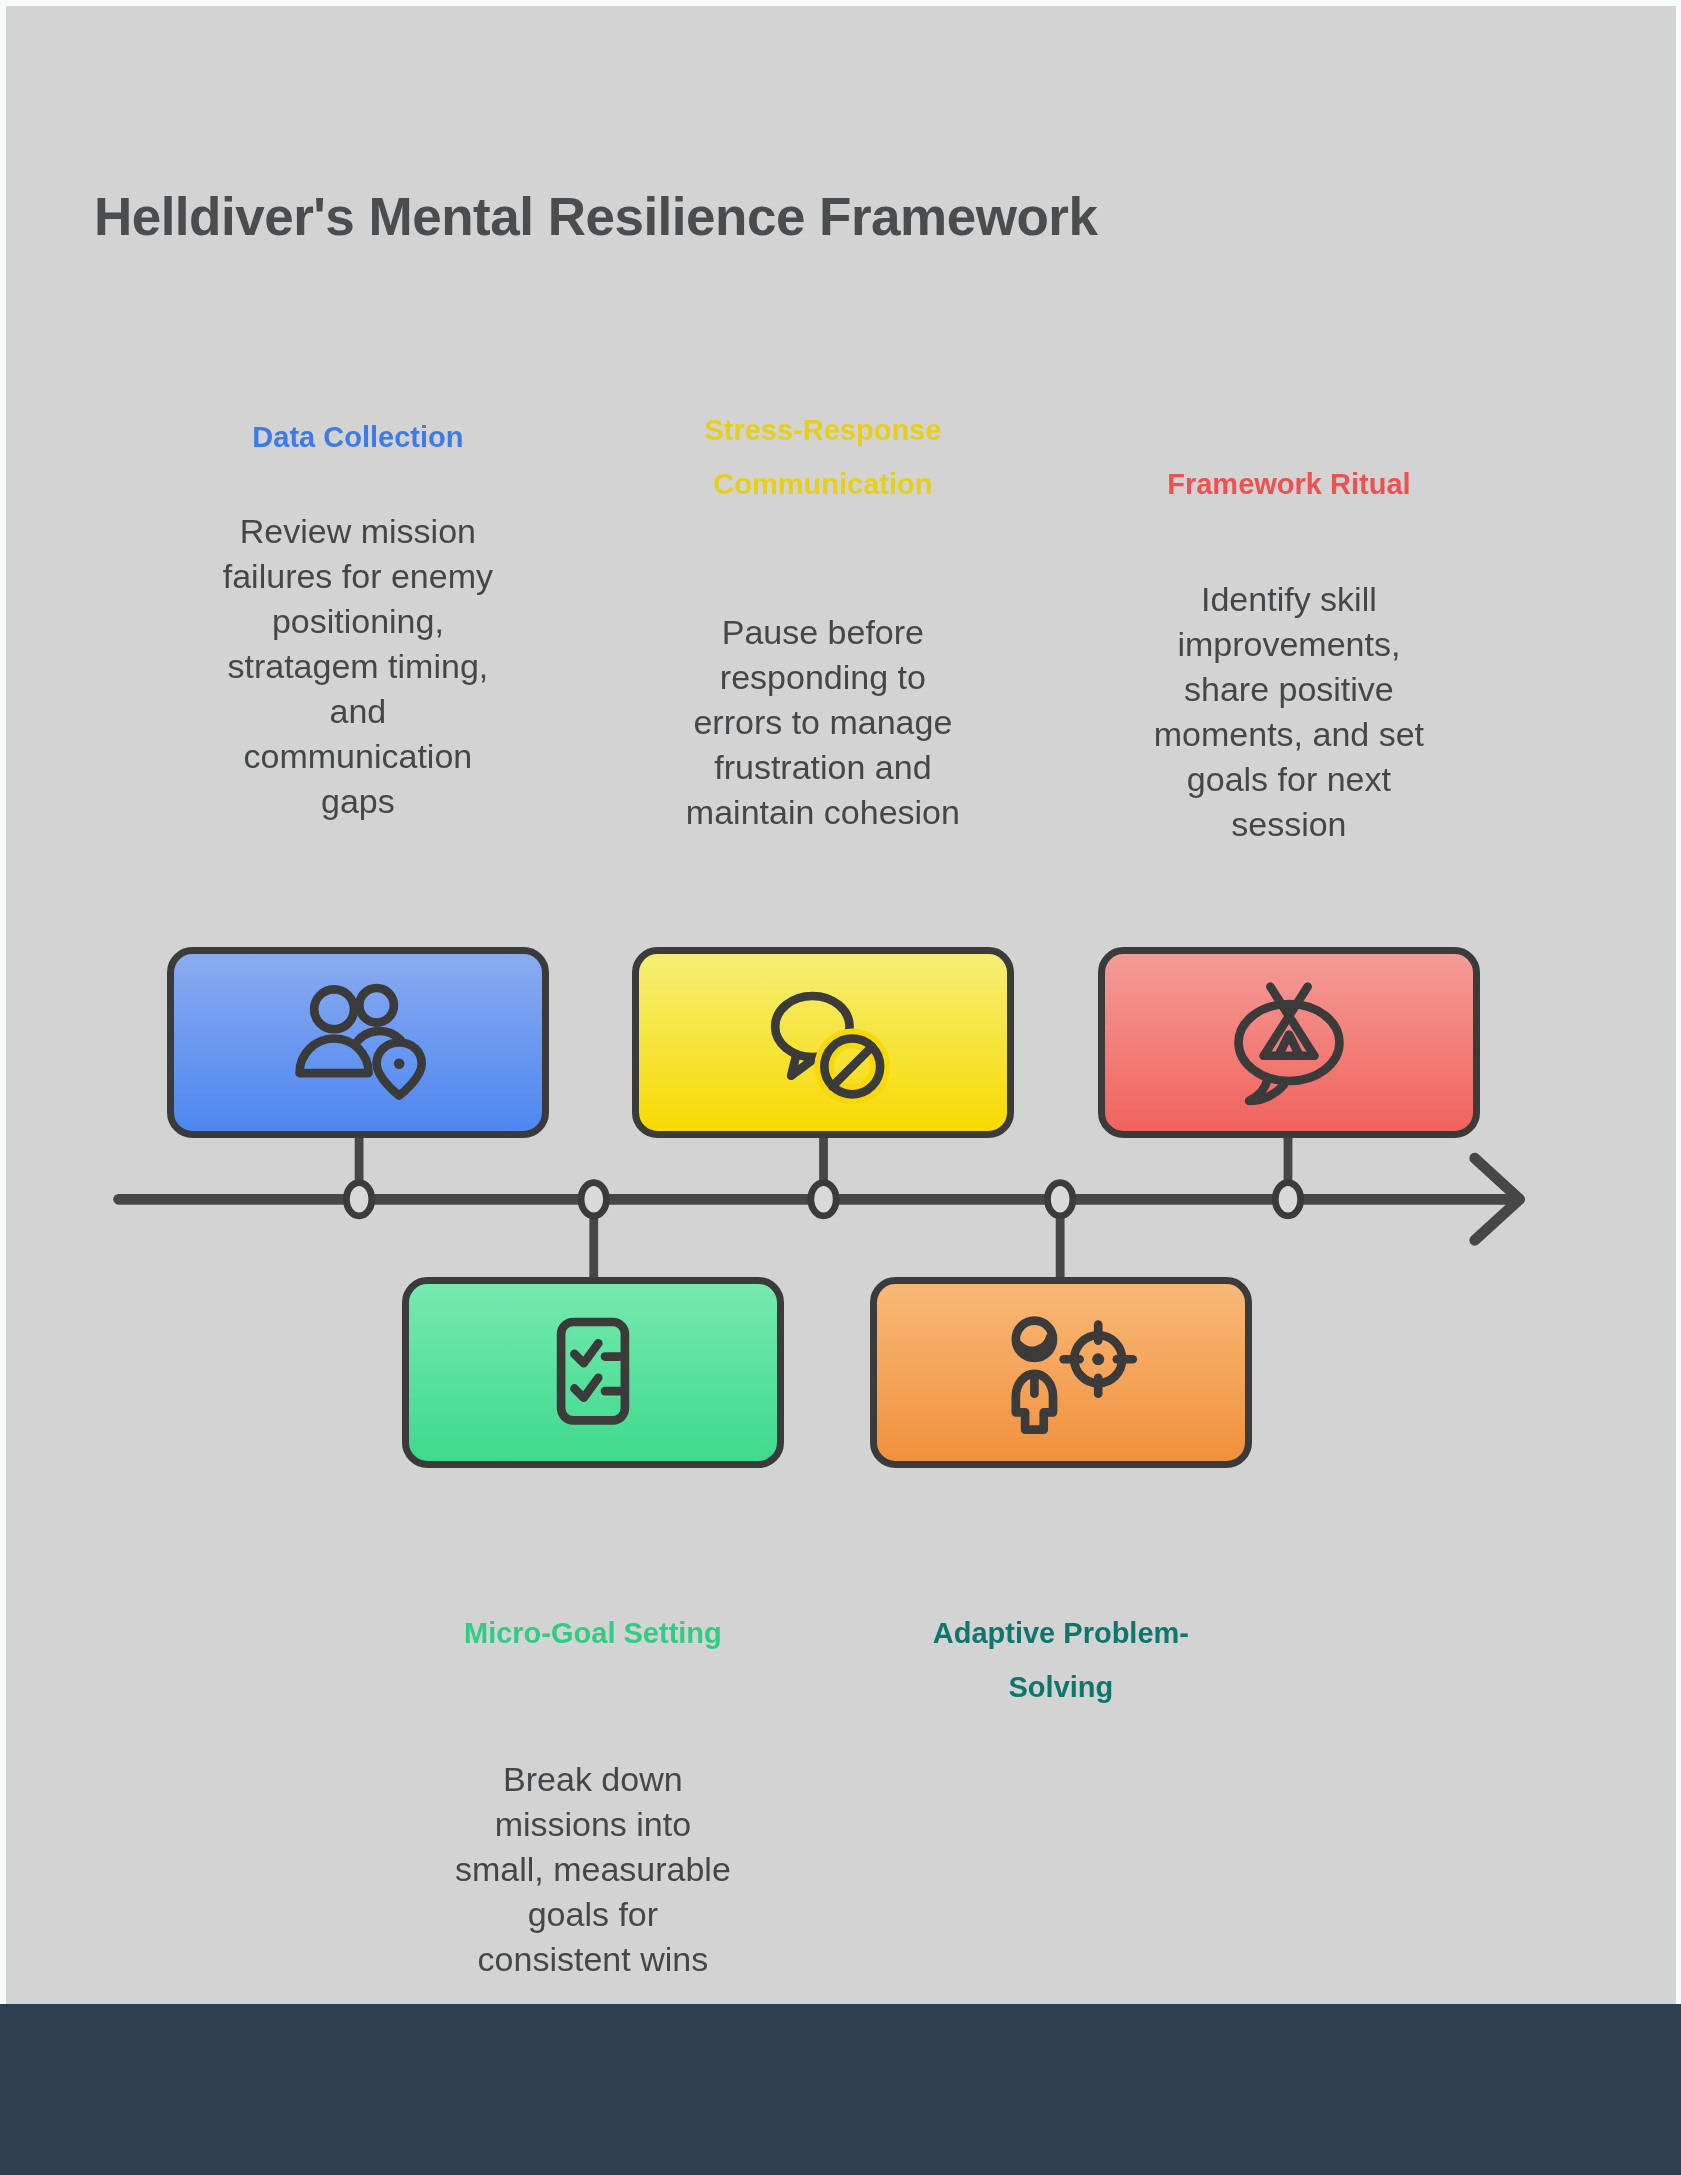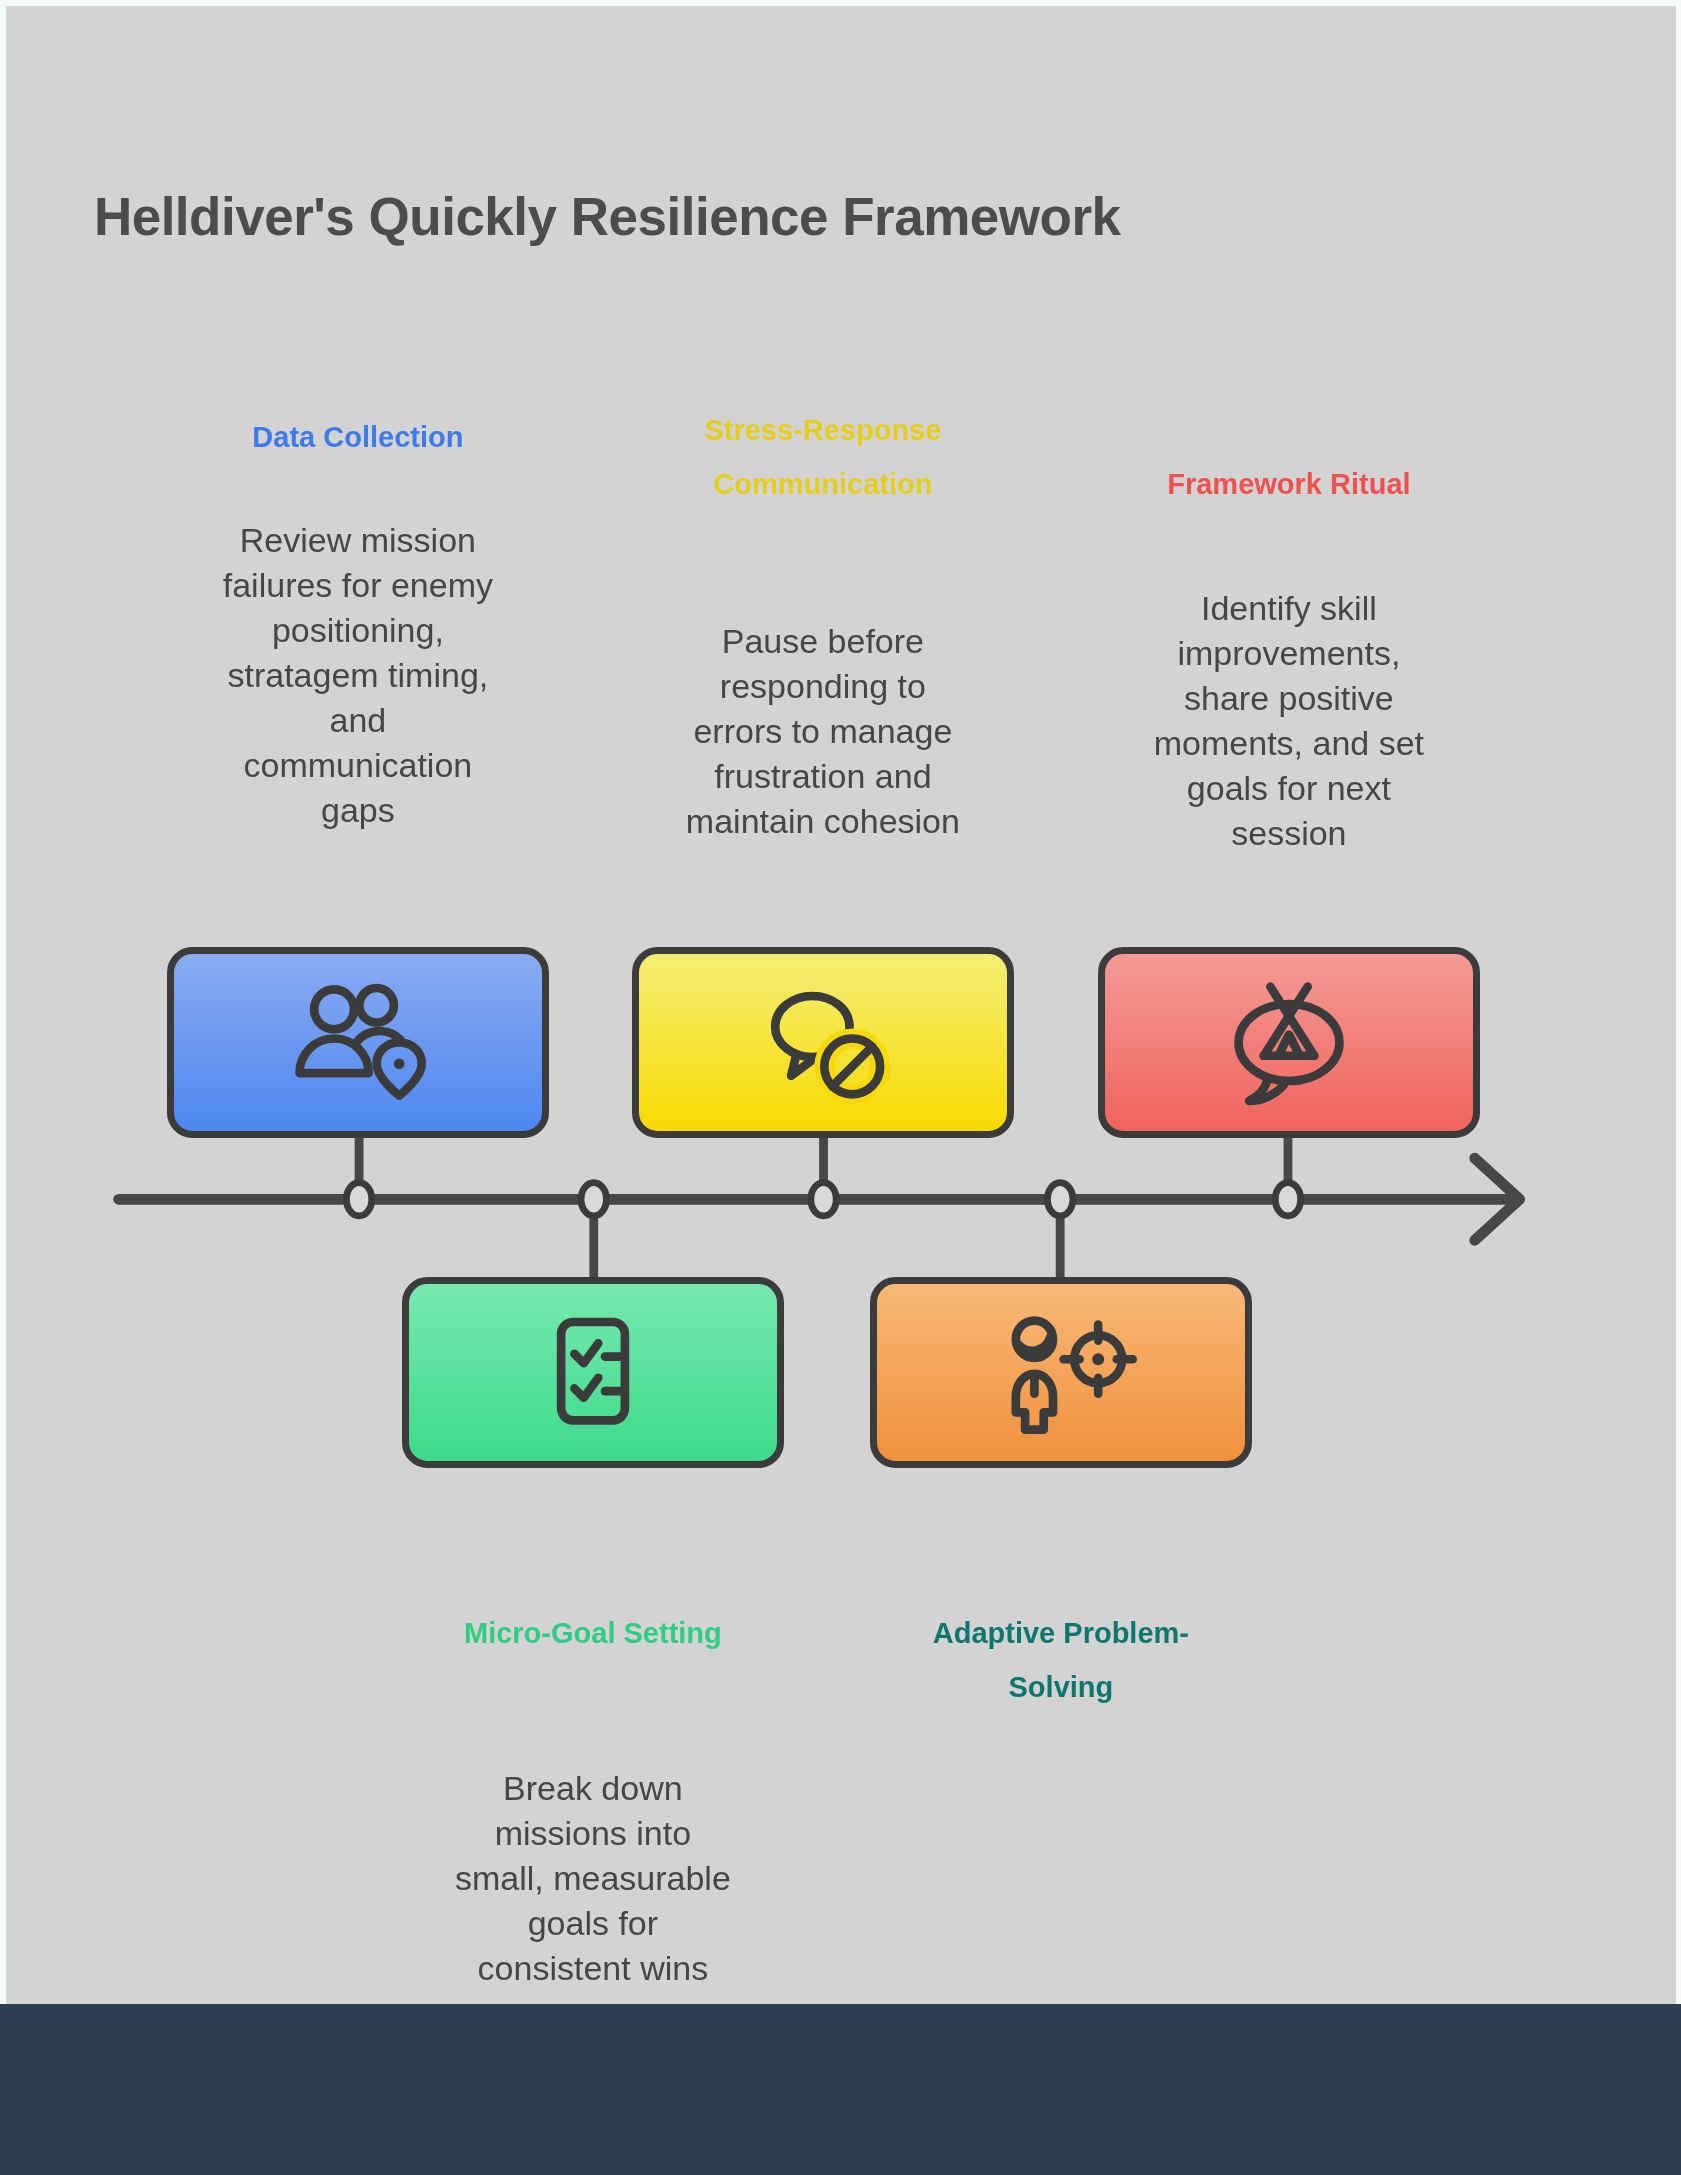--- a/index.html
+++ b/index.html
@@ -21,39 +21,39 @@
     position:absolute;left:88px;top:145px;
     font-size:53px;font-weight:bold;color:#4a4c4e;letter-spacing:-0.5px;
     white-space:nowrap;
   }
   .step-heading{
     position:absolute;transform:translateX(-50%);
     font-size:29px;font-weight:bold;line-height:54px;text-align:center;
   }
   .step-body{
     position:absolute;transform:translateX(-50%);
-    font-size:34px;line-height:45px;text-align:center;color:#454647;margin-top:9px;
+    font-size:34px;line-height:45px;text-align:center;color:#454647;
   }
   .step-box{
     position:absolute;width:382px;height:191px;box-sizing:border-box;
     border:7.8px solid #3b3b3b;border-radius:25.5px;z-index:2;
     display:flex;align-items:center;justify-content:center;
   }
   .step-box svg{display:block;}
   .icon-stroke{stroke:#3b3b3b;stroke-width:6.5;fill:none;
     stroke-linecap:round;stroke-linejoin:round;}
   .icon-fill{fill:#3b3b3b;stroke:none;}
   .timeline-svg{position:absolute;left:0;top:1117px;z-index:1;}
 </style>
 </head>
 <body>
 
 <div class="canvas">
 
-  <h1 class="page-title">Helldiver's Quickly Resilience Framework</h1>
+  <h1 class="page-title">Helldiver's Mental Resilience Framework</h1>
 
   <div class="step-heading" style="left: 352px; top: 404px; width: 412px; color: rgb(61, 123, 232);">Data Collection</div>
   <div class="step-body" style="left:352px;top:503px;width:294px;">Review mission failures for enemy positioning, stratagem timing, and communication gaps</div>
 
   <div class="step-heading" style="left: 817px; top: 397px; width: 319px; color: rgb(229, 206, 29);">Stress-Response Communication</div>
   <div class="step-body" style="left:817px;top:604px;width:294px;">Pause before responding to errors to manage frustration and maintain cohesion</div>
 
   <div class="step-heading" style="left: 1283px; top: 451px; width: 412px; color: rgb(238, 81, 80);">Framework Ritual</div>
   <div class="step-body" style="left:1283px;top:571px;width:304px;">Identify skill improvements, share positive moments, and set goals for next session</div>
 

